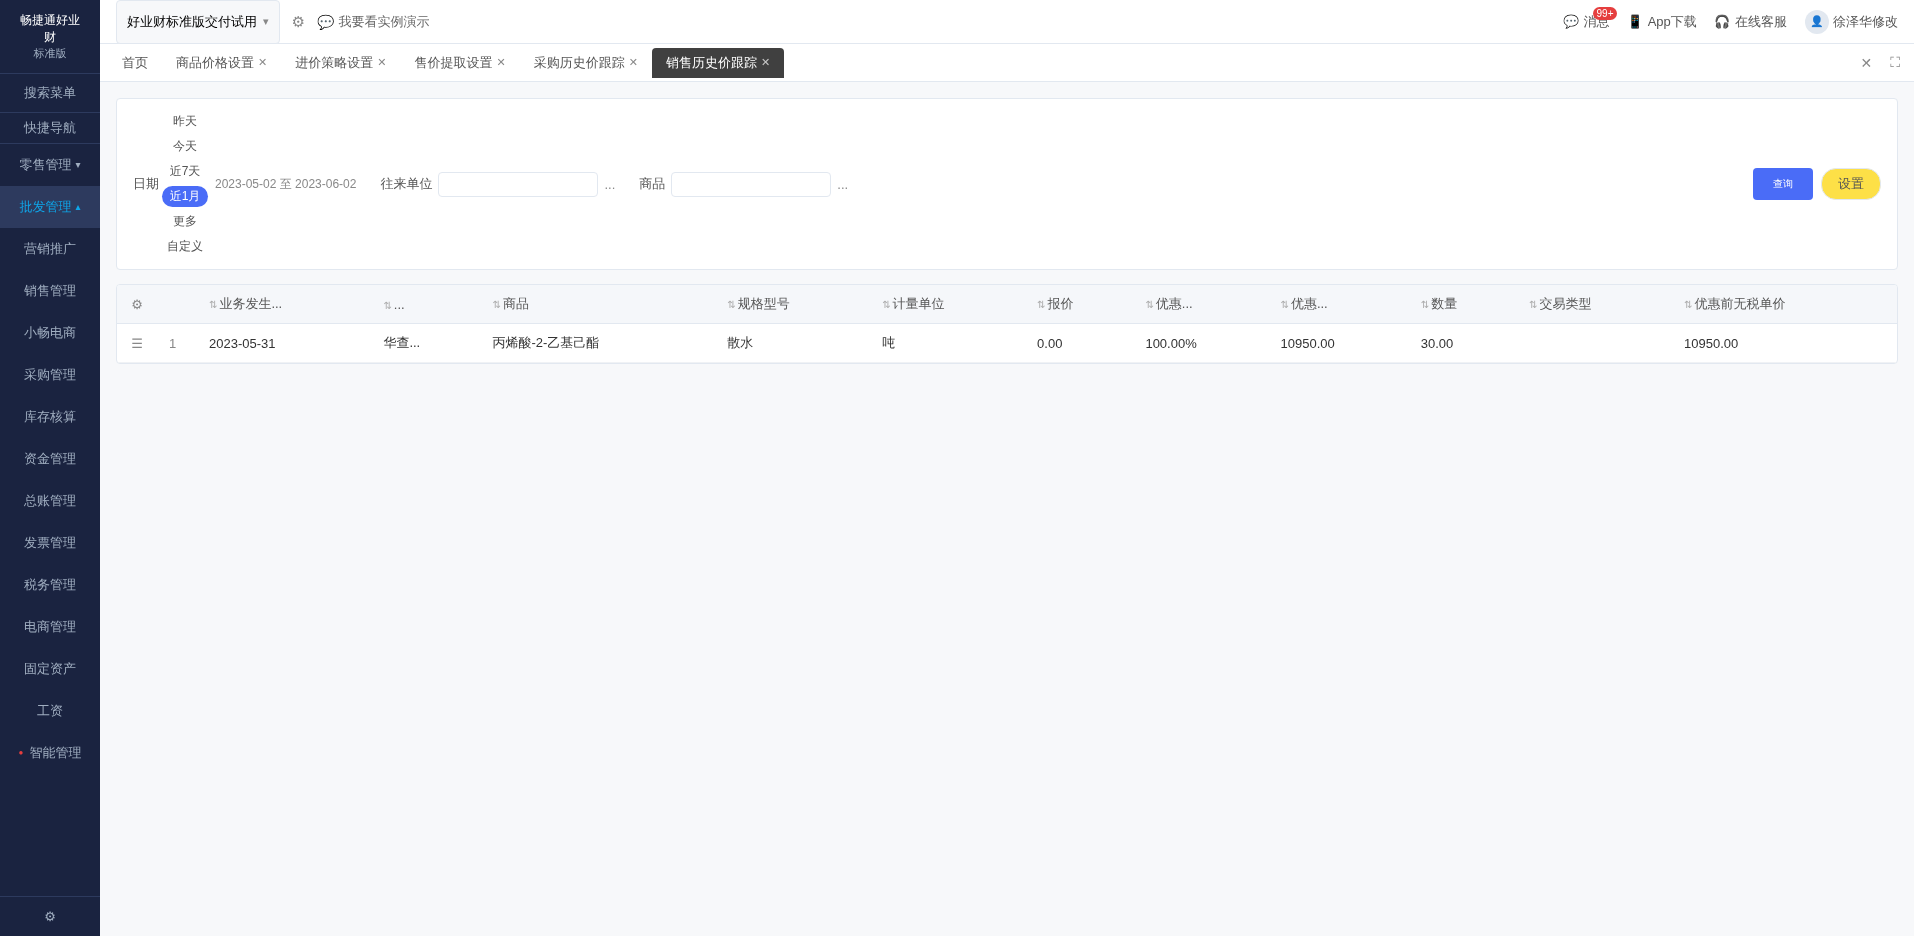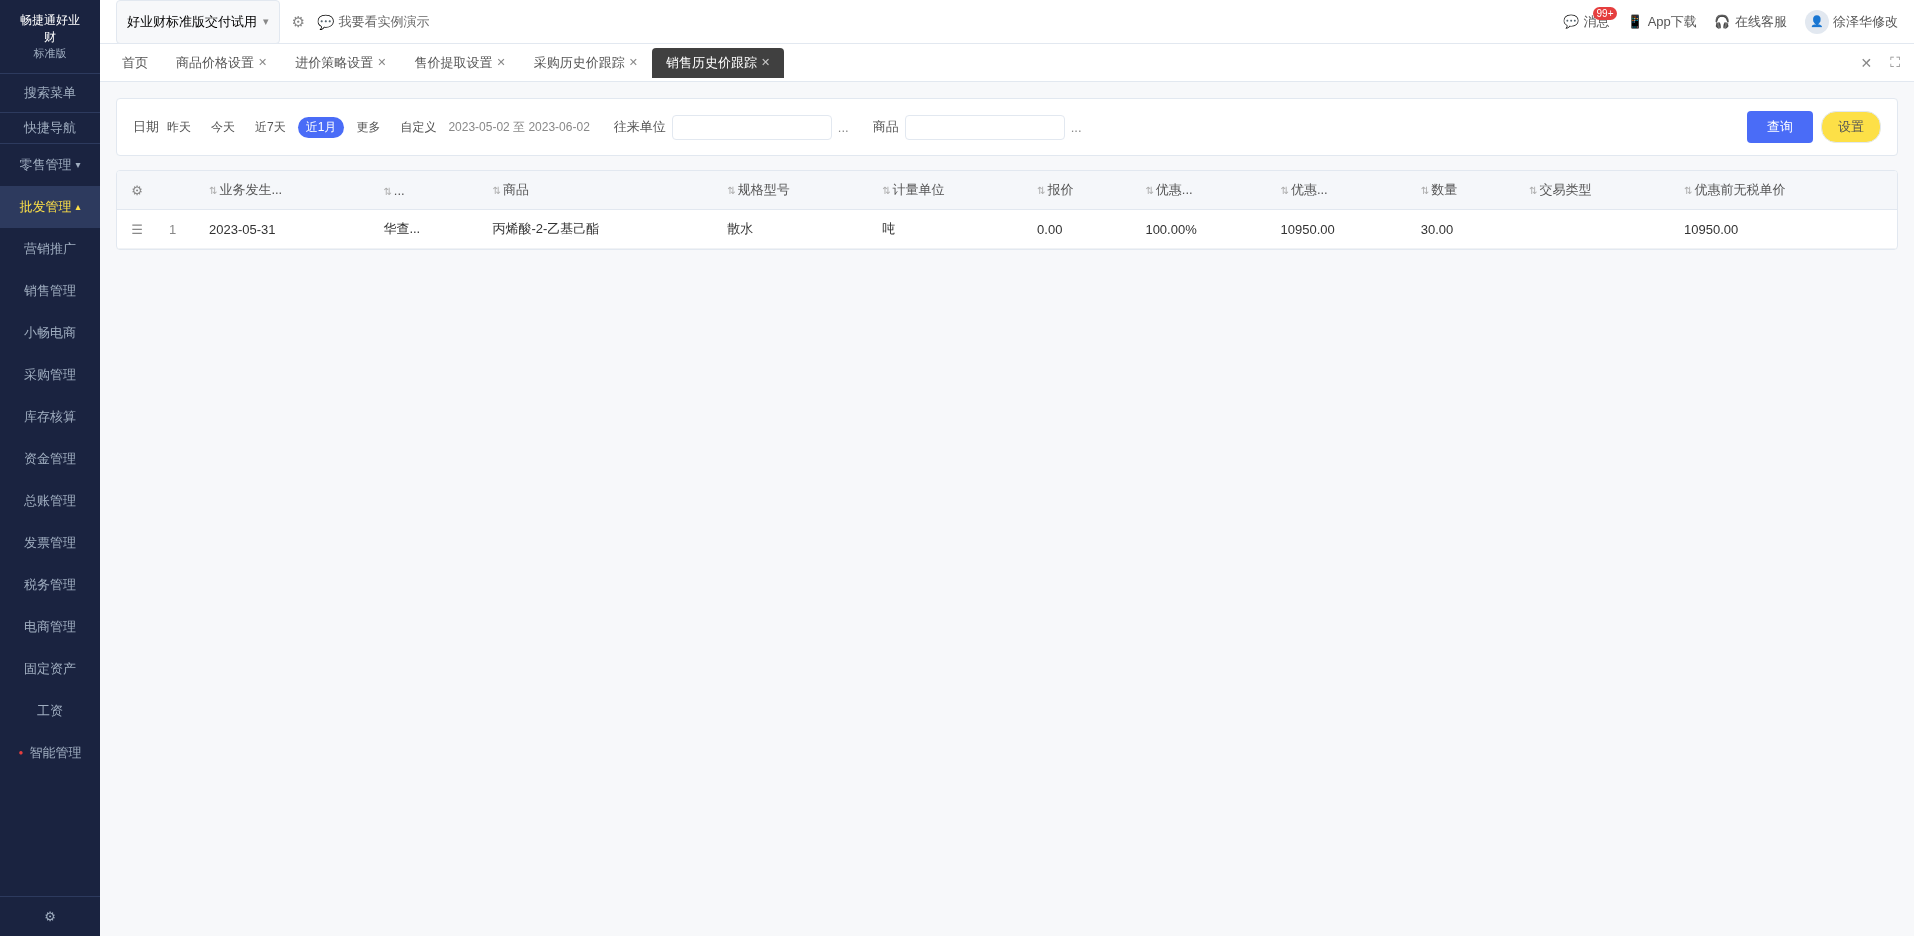--- a/index.html
+++ b/index.html
@@ -50,21 +50,21 @@
       text-align: center;
       color: #a0aec0;
       font-size: 13px;
       cursor: pointer;
       position: relative;
       display: flex;
       align-items: center;
       justify-content: center;
       gap: 4px;
     }
-    .sidebar-item.active { background: #2d3a5e; color: #fde047; }
+    .sidebar-item.active { background: #2d3a5e; color: #0ea5e9; }
     .sidebar-item .arrow { font-size: 10px; }
     .sidebar-dot { color: #e53e3e; font-size: 8px; margin-right: 2px; }
     .sidebar-bottom {
       margin-top: auto;
       padding: 12px 8px;
       text-align: center;
       color: #a0aec0;
       font-size: 13px;
       cursor: pointer;
       border-top: 1px solid #2d3a5e;
@@ -279,20 +279,21 @@
     }
     .filter-label {
       color: #555;
       font-size: 13px;
       white-space: nowrap;
     }
     .filter-date-options {
       display: flex;
       align-items: center;
       gap: 4px;
+      flex-direction: column;
     }
     .date-opt {
       padding: 2px 8px;
       border-radius: 12px;
       font-size: 12px;
       color: #555;
       cursor: pointer;
     }
     .date-opt.active {
       background: #4a6cf7;
@@ -325,21 +326,21 @@
       margin-left: auto;
       display: flex;
       gap: 8px;
     }
     .btn-query {
       background: #4a6cf7;
       color: #fff;
       border: none;
       border-radius: 4px;
       padding: 6px 20px;
-      font-size: 13px;
+      font-size: 10px;
       cursor: pointer;
     }
     .btn-settings {
       background: #fde047;
       color: #555;
       border: 1px solid #e2e8f0;
       border-radius: 15px;
       padding: 6px 16px;
       font-size: 13px;
       cursor: pointer;

